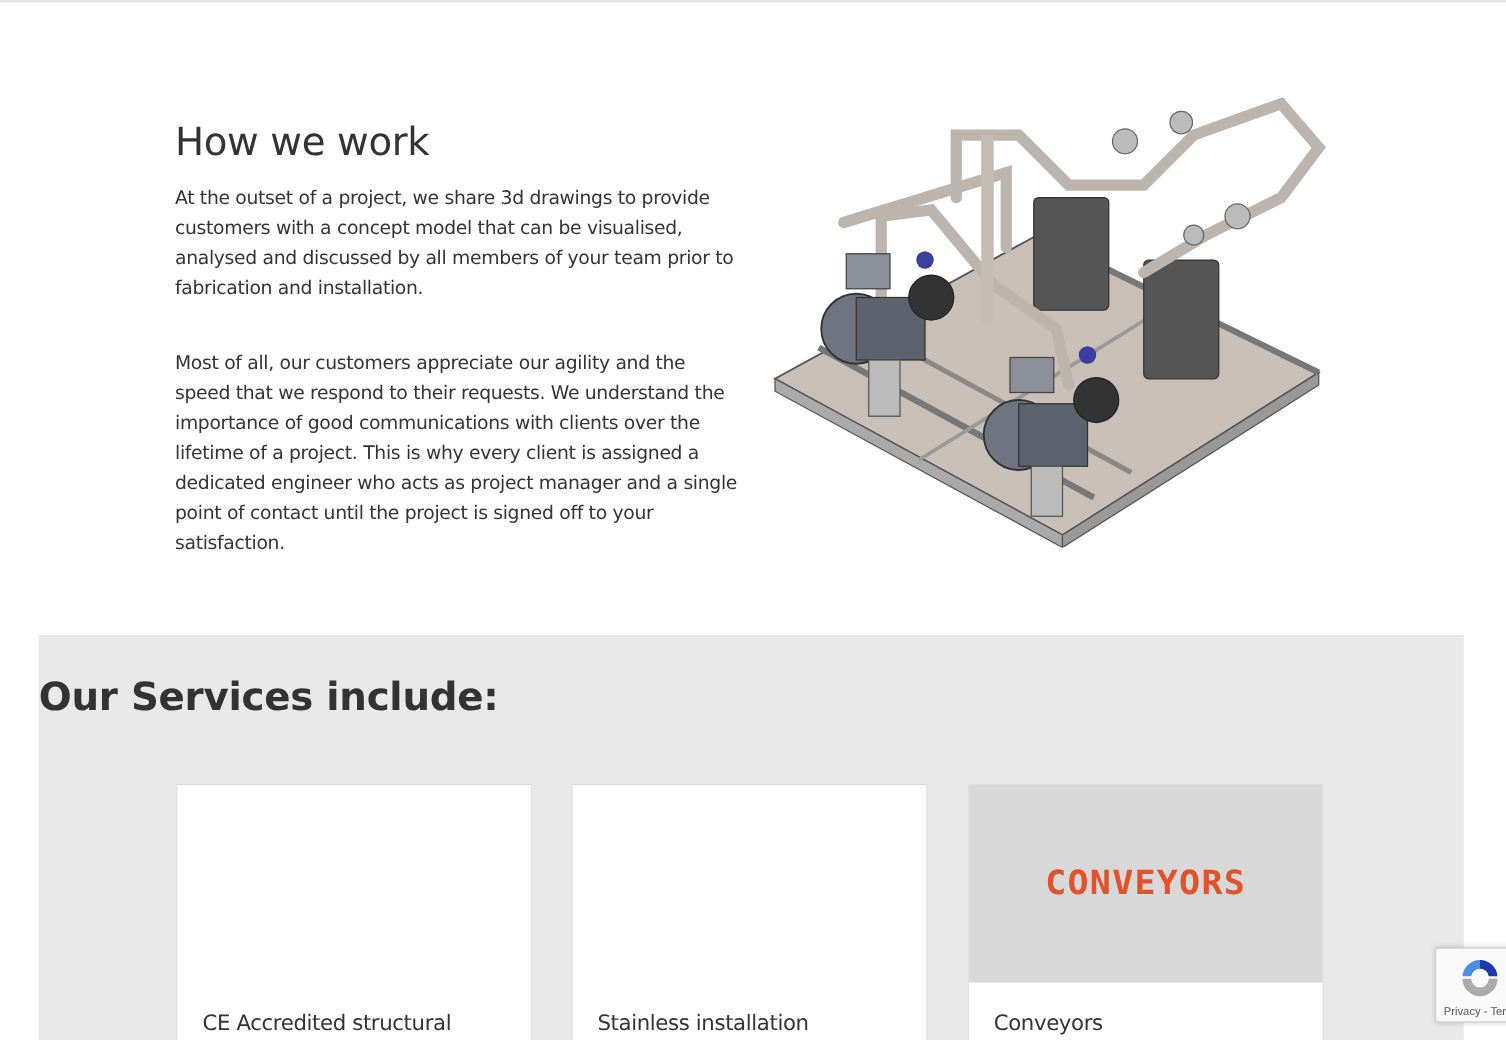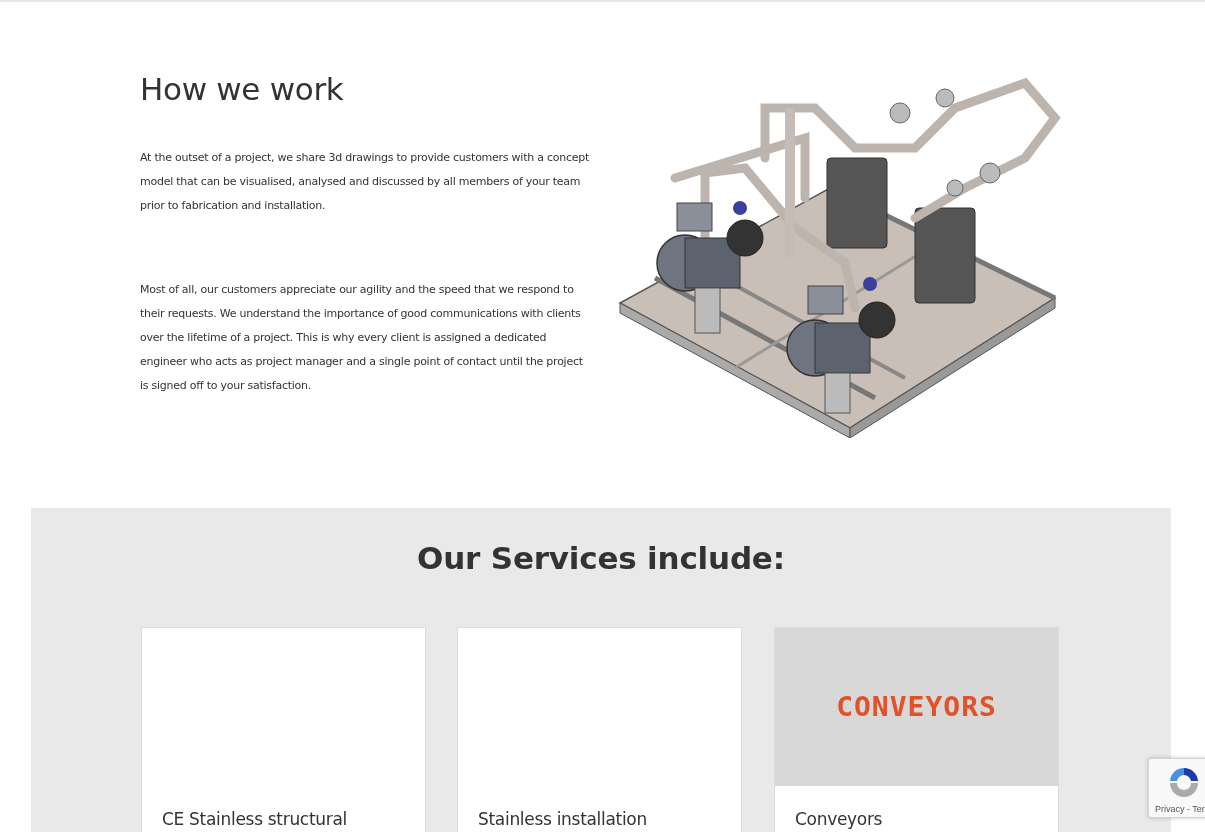--- a/index.html
+++ b/index.html
@@ -2,29 +2,29 @@
 <html><head>
 <meta charset="utf-8">
 <style>
   * { box-sizing: border-box; margin: 0; padding: 0; }
   html, body { width: 1205px; height: 832px; overflow: hidden; background: #ffffff; }
   body { font-family: "DejaVu Sans", "Liberation Sans", sans-serif; color: #333333; position: relative; }
 
   .top-rule { position: absolute; left: 0; top: 0; width: 1205px; height: 2px; background: #e6e6e6; }
 
   .how-section { position: absolute; left: 0; top: 0; width: 1205px; height: 508px; }
-  .how-title { position: absolute; left: 140px; top: 71px; font-size: 31px; font-weight: normal; color: #333; letter-spacing: -0.3px; }
-  .how-text { position: absolute; left: 140px; width: 450px; font-size: 11px; line-height: 24px; color: #333; letter-spacing: -0.25px; }
+  .how-title { position: absolute; left: 140px; top: 96px; font-size: 31px; font-weight: normal; color: #333; letter-spacing: -0.3px; }
+  .how-text { position: absolute; left: 140px; width: 450px; font-size: 15px; line-height: 24px; color: #333; letter-spacing: -0.25px; }
   .how-text.p1 { top: 146px; }
   .how-text.p2 { top: 278px; }
 
   .render { position: absolute; left: 615px; top: 48px; width: 450px; height: 390px; }
 
   .services { position: absolute; left: 31px; top: 508px; width: 1140px; height: 324px; background: #e9e9e9; }
-  .services-title { position: absolute; left: 0; width: 1140px; top: 32px; text-align: center; font-size: 31px; color: #333; letter-spacing: -0.2px; }
+  .services-title { position: absolute; left: 0; width: 1140px; top: 32px; font-size: 31px; color: #333; letter-spacing: -0.2px; }
 
   .card { position: absolute; top: 119px; width: 285px; height: 210px; background: #fff; border: 1px solid #dcdcdc; }
   .card .thumb { position: absolute; left: 0; top: 0; width: 283px; height: 158px; background: #d8d8d8; display: flex; flex-direction: column; align-items: center; justify-content: center; }
   .logo-line { font-family: "DejaVu Sans Mono", monospace; font-weight: bold; color: #e0522a; font-size: 28px; letter-spacing: 1px; line-height: 34px; transform: scaleY(0.95); }
   .card .caption { position: absolute; left: 20px; top: 181px; font-size: 17px; color: #333; letter-spacing: -0.3px; }
 
   .recaptcha { position: absolute; left: 1148px; top: 758px; width: 70px; height: 60px; background: #f9f9f9; border: 1px solid #d3d3d3; border-radius: 3px; box-shadow: 0 0 4px rgba(0,0,0,0.2); }
   .recaptcha .logo { position: absolute; left: 15px; top: 6px; width: 40px; height: 34px; }
   .recaptcha .links { position: absolute; left: 6px; top: 45px; font-size: 9px; color: #555; white-space: nowrap; font-family: "Liberation Sans", sans-serif; }
 </style>
@@ -77,21 +77,21 @@
       <circle cx="255" cy="236" r="7" fill="#3b3f9e"></circle>
       <rect x="210" y="325" width="25" height="40" fill="#bbb" stroke="#555"></rect>
     </g>
   </svg>
 </section>
 
 <section class="services">
   <h2 class="services-title">Our Services include:</h2>
 
   <div class="card" style="left:110px;">
-    <div class="caption">CE Stainless structural</div>
+    <div class="caption">CE Accredited structural</div>
   </div>
 
   <div class="card" style="left:426px;">
     <div class="caption">Stainless installation</div>
   </div>
 
   <div class="card" style="left:743px;">
     <div class="thumb">
       <div class="logo-line">CONVEYORS</div>
     </div>

